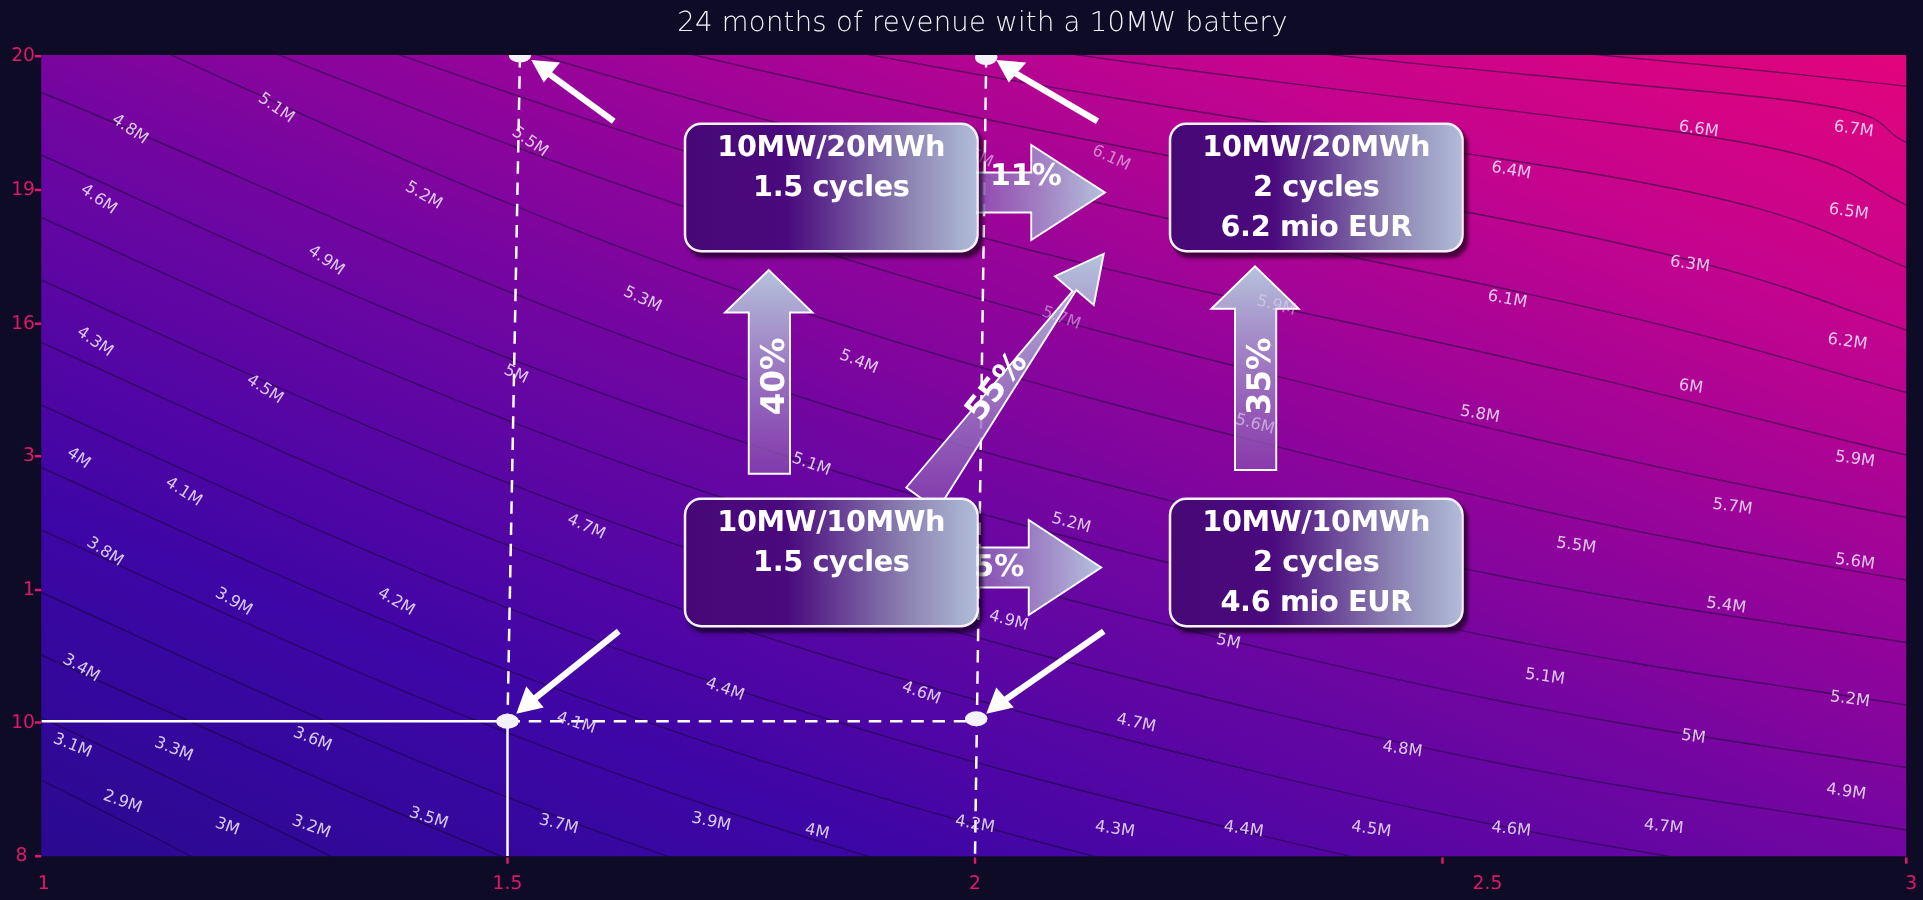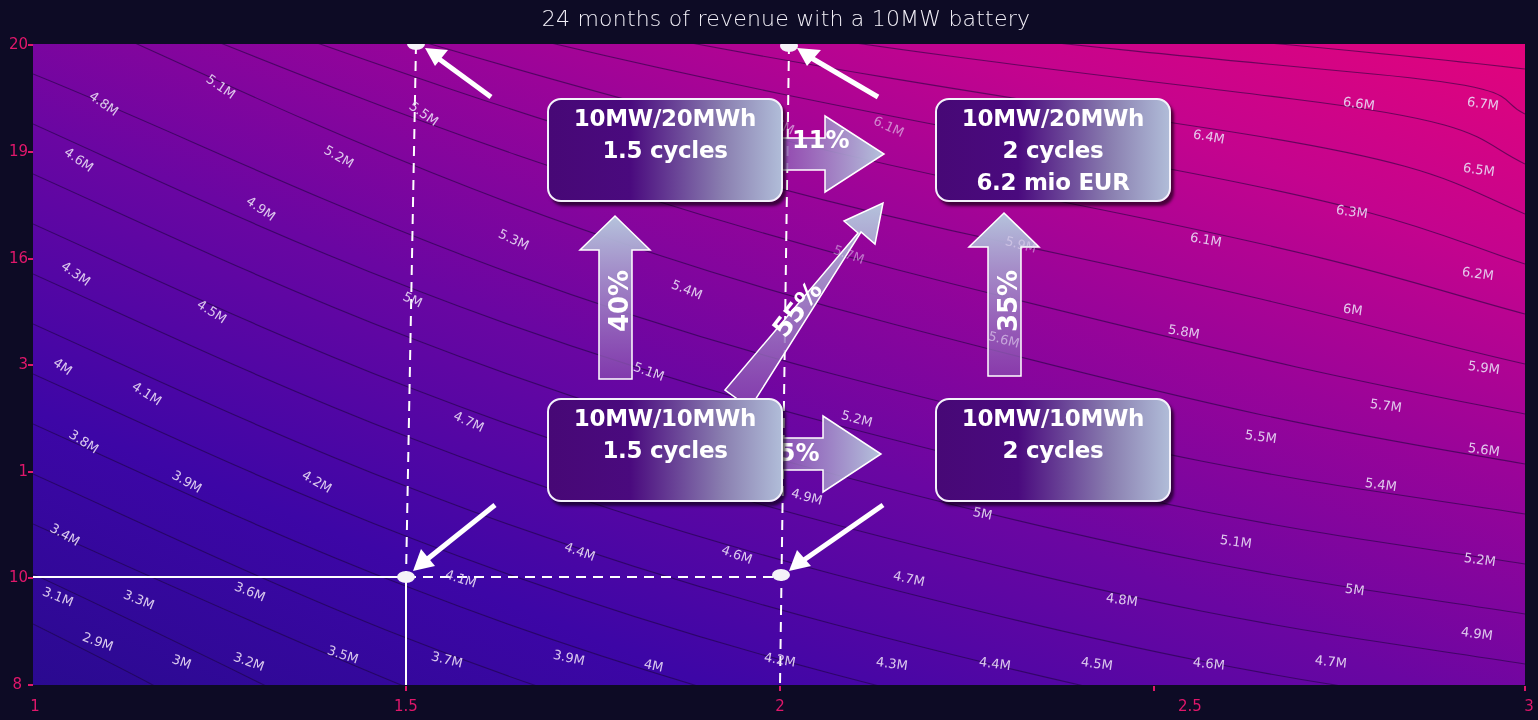--- a/index.html
+++ b/index.html
@@ -217,14 +217,15 @@
     <span class="line">2 cycles</span>
     <span class="line">6.2 mio EUR</span>
   </div>
   <div class="box" style="left:466px;top:354px;width:232px;height:98px">
     <span class="line">10MW/10MWh</span>
     <span class="line">1.5 cycles</span>
   </div>
   <div class="box" style="left:854px;top:354px;width:232px;height:98px">
     <span class="line">10MW/10MWh</span>
     <span class="line">2 cycles</span>
+    <span class="line">4.6 mio EUR</span>
   </div>
 </div>
 
 </body></html>

